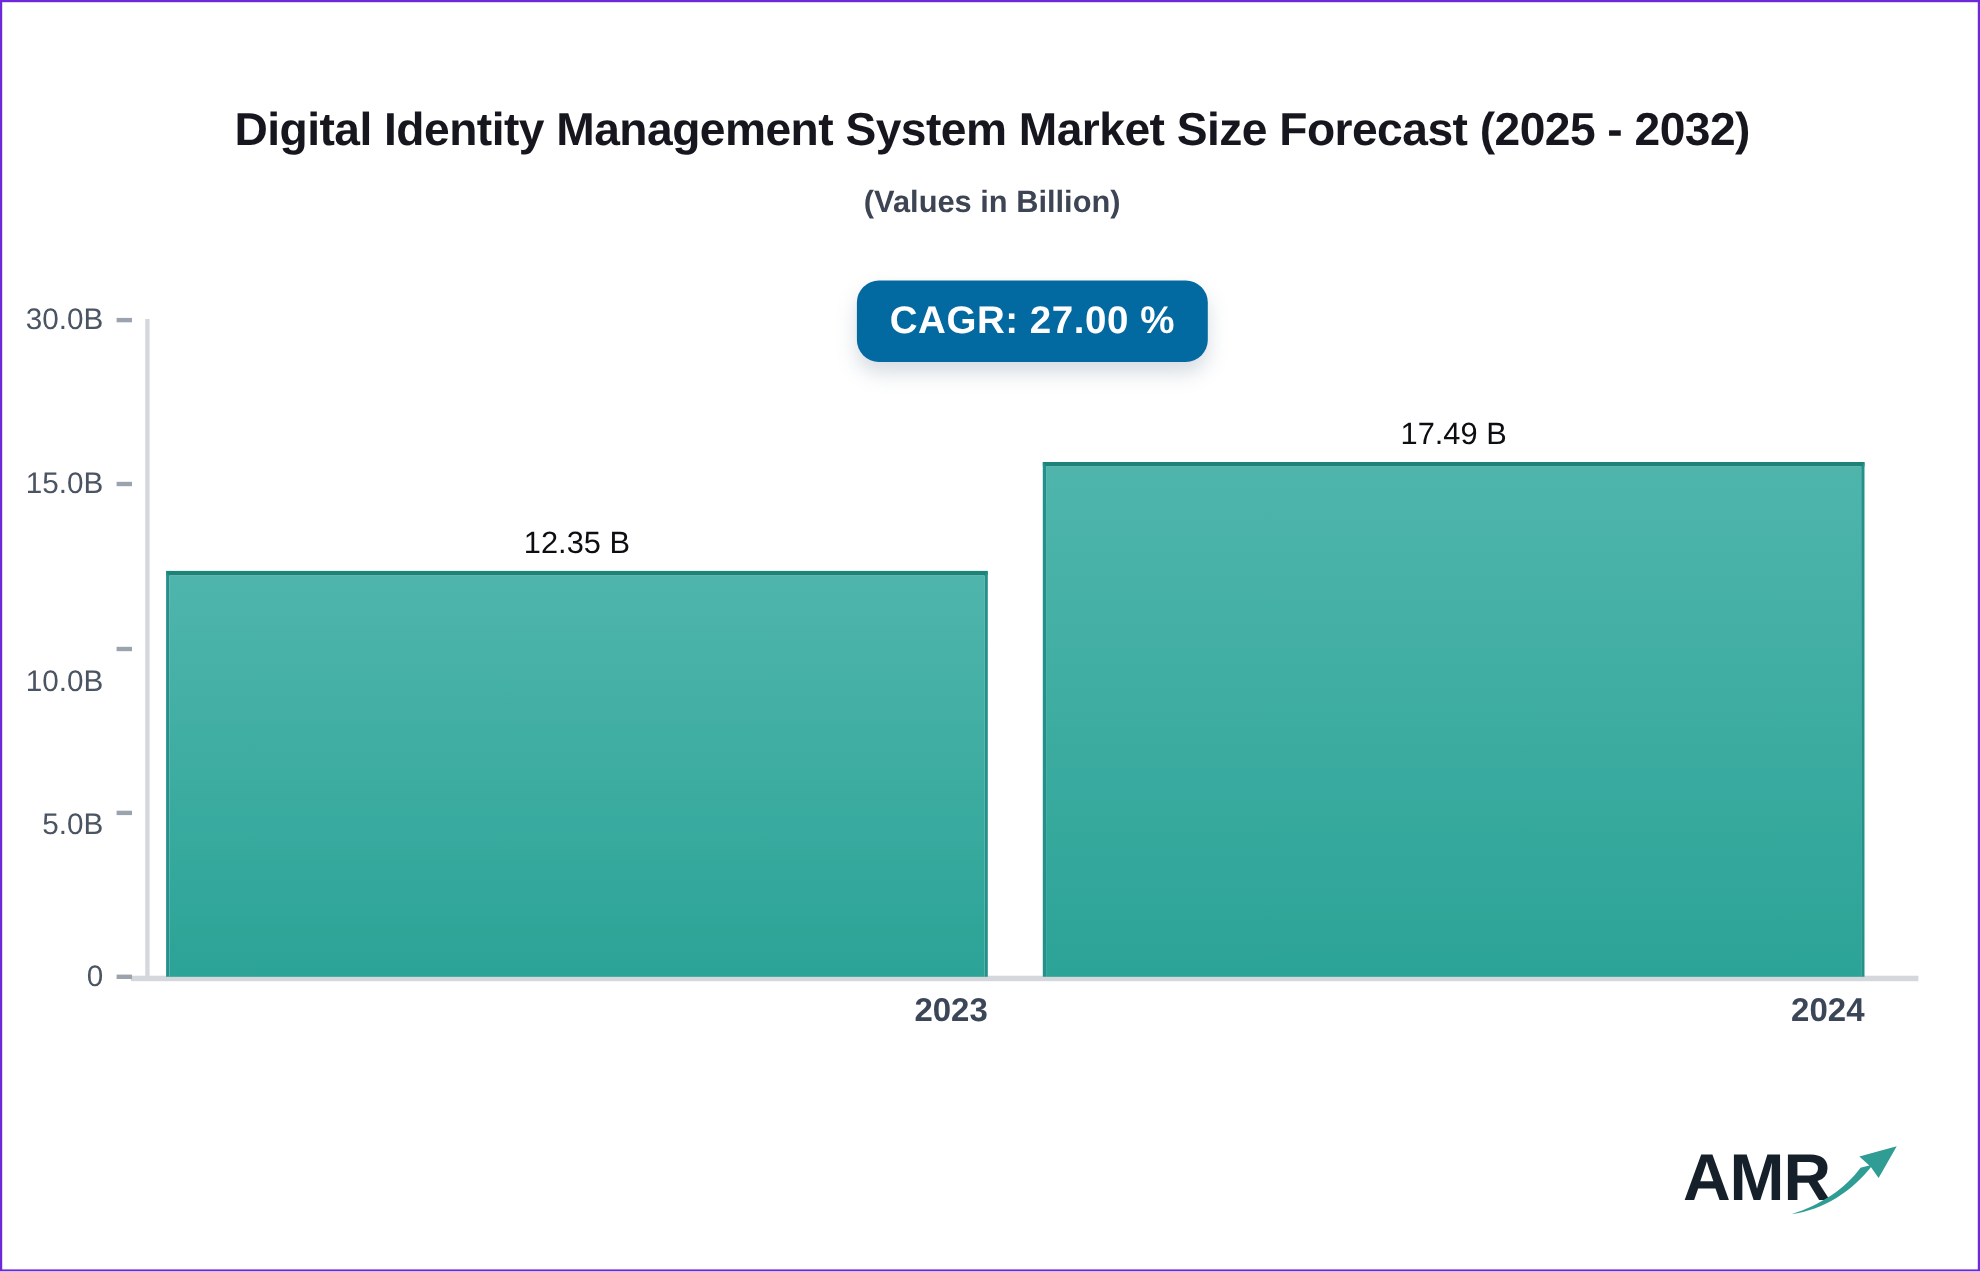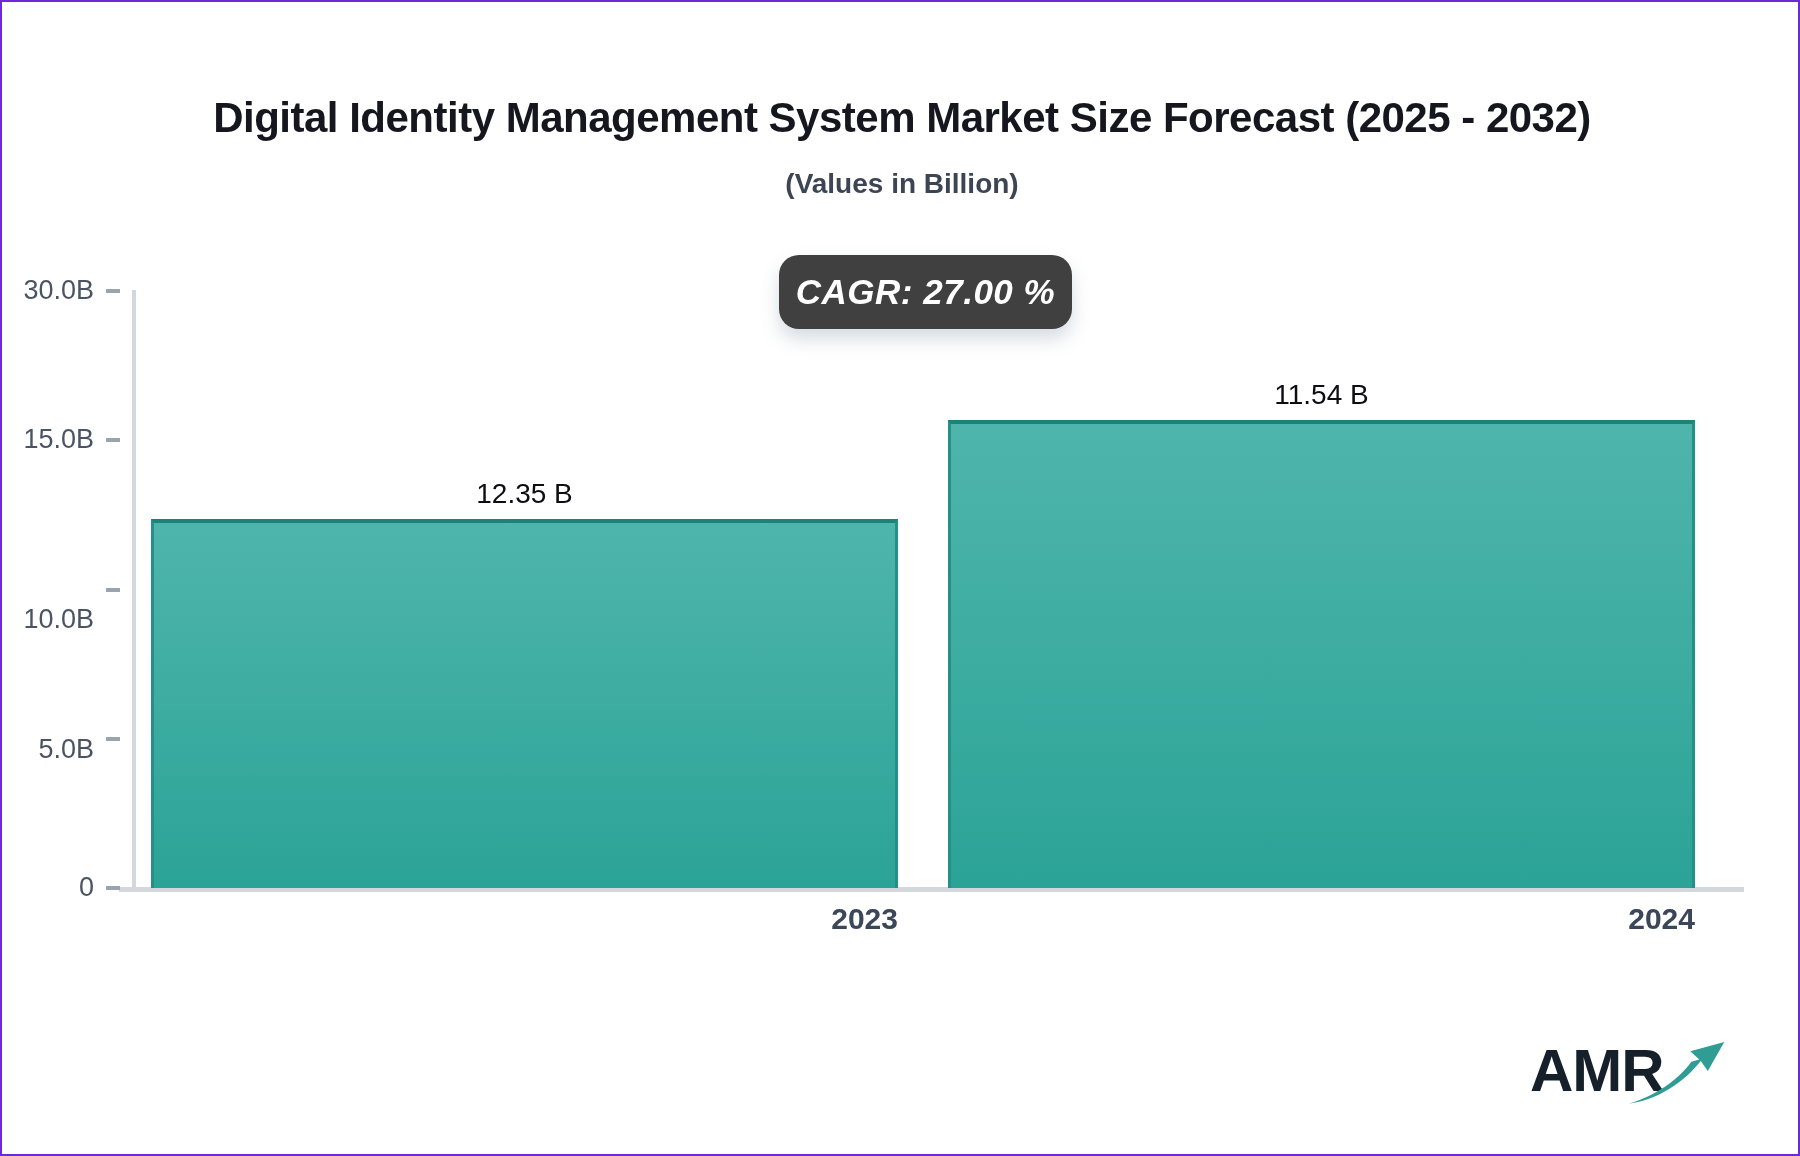--- a/index.html
+++ b/index.html
@@ -18,25 +18,24 @@
     font-size:42px;font-weight:700;color:#16161e;
     letter-spacing:-0.5px;
   }
   .chart-subtitle{
     position:absolute;top:166px;left:0;width:1800px;
     text-align:center;
     font-size:28px;font-weight:700;color:#3d4554;
   }
   .cagr-badge{
     position:absolute;left:777px;top:253px;
-    width:293px;height:74px;
-    background:#404040;border-radius:20px;
+    width:319px;height:74px;
+    background:#0369a1;border-radius:20px;
     display:flex;align-items:center;justify-content:center;
     box-shadow:0 10px 18px rgba(120,140,160,0.30);
-    font-style:italic;
   }
   .cagr-badge span{
     color:#ffffff;font-size:35px;font-weight:700;letter-spacing:0.5px;
   }
   
   .axis-y{
     position:absolute;left:130px;top:288px;width:4px;height:598px;
     background:#d4d7dc;
   }
   .axis-x{
@@ -101,21 +100,21 @@
       <div class="y-tick-dash" style="top: 585.5px;"></div>
       <div class="y-tick-label" style="top: 602px;">10.0B</div>
       <div class="y-tick-dash" style="top: 734.75px;"></div>
       <div class="y-tick-label" style="top: 720.75px; margin-top: 11px;">5.0B</div>
       <div class="y-tick-dash" style="top: 884px;"></div>
       <div class="y-tick-label" style="top: 870px;">0</div>
       <div class="bar" style="left: 149px; top: 517.352px; width: 747px; height: 368.647px;"></div>
       <div class="bar-value-label" style="left: 149px; width: 747px; top: 476.352px;">12.35 B</div>
       <div class="x-cat-label" style="left: 149px; width: 747px;">2023</div>
       <div class="bar" style="left: 946px; top: 417.952px; width: 747px; height: 468.048px;"></div>
-      <div class="bar-value-label" style="left: 946px; width: 747px; top: 376.952px;">11.54 B</div>
+      <div class="bar-value-label" style="left: 946px; width: 747px; top: 376.952px;">17.49 B</div>
       <div class="x-cat-label" style="left: 946px; width: 747px;">2024</div>
     </div>
 
   <div class="logo">
     <div class="logo-text">AMR</div>
     <svg class="logo-arrow" viewBox="0 0 100 70" xmlns="http://www.w3.org/2000/svg">
       <path d="M2 64 C 30 60, 56 44, 74 20 L 63 23 C 50 41, 28 56, 2 64 Z" fill="#2f9d94"></path>
       <path d="M95 4 L79 32 L72 22 L62 13 Z" fill="#2f9d94"></path>
     </svg>
   </div>

